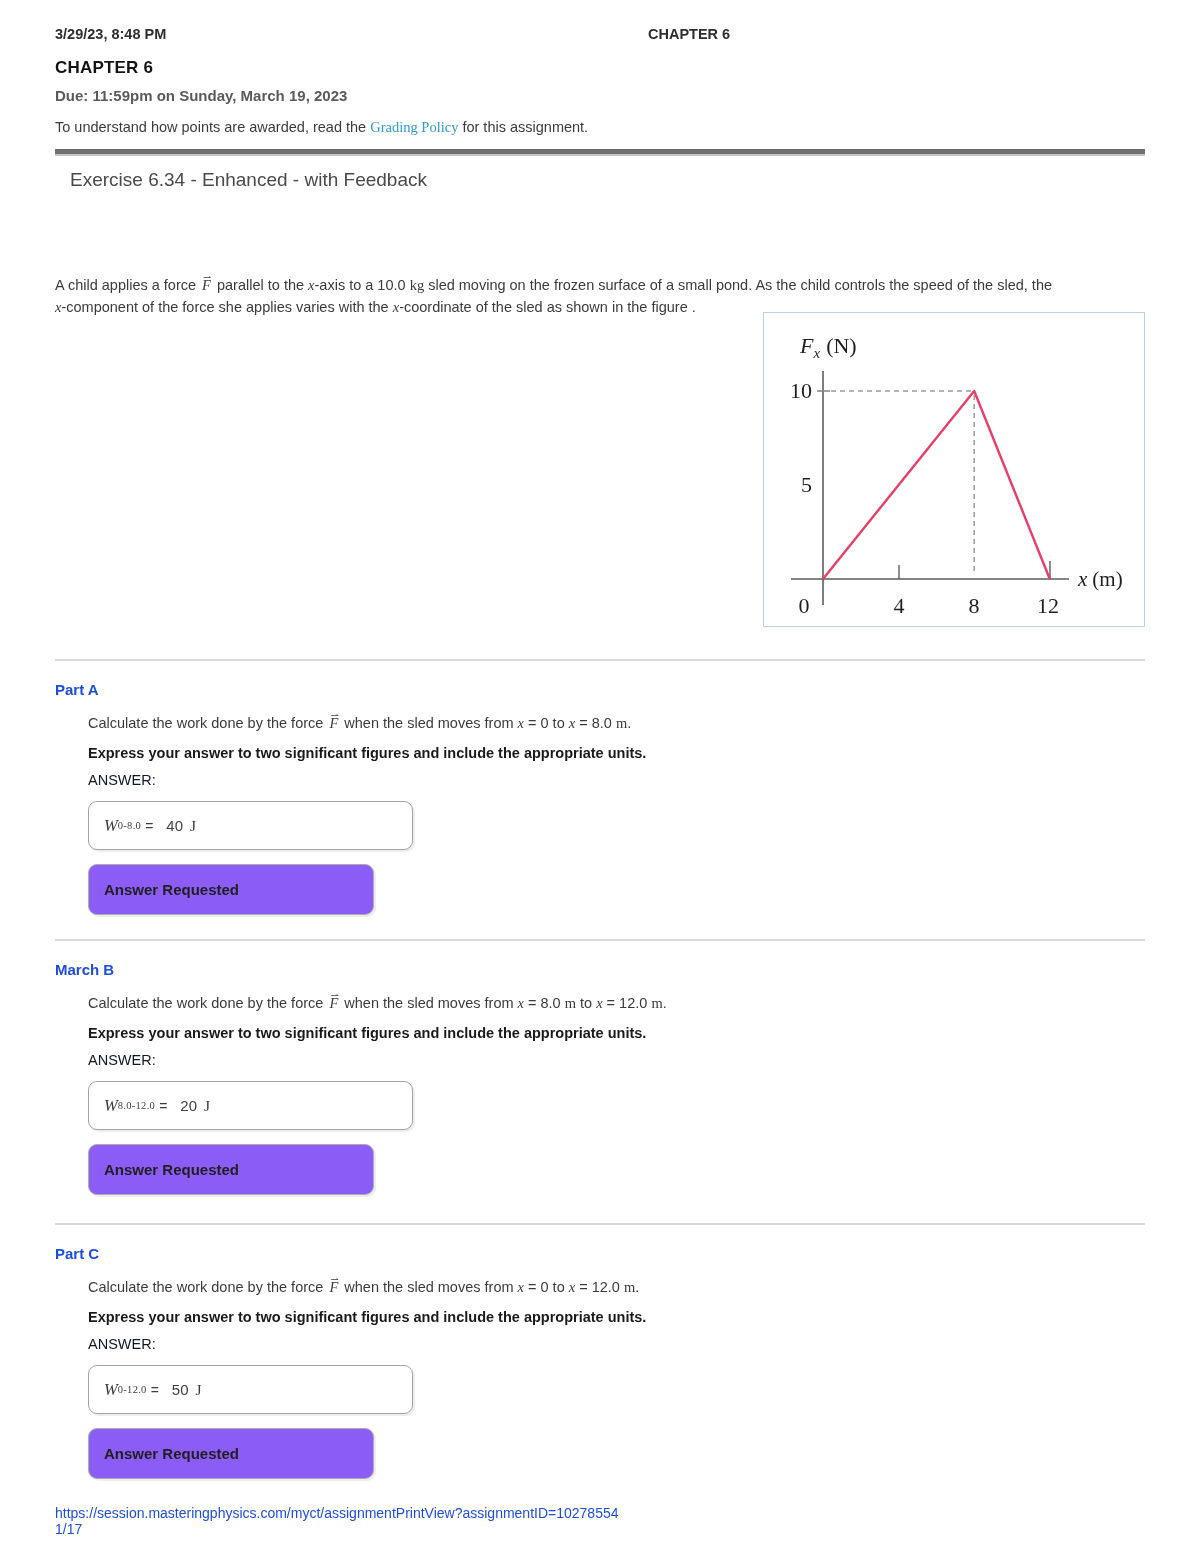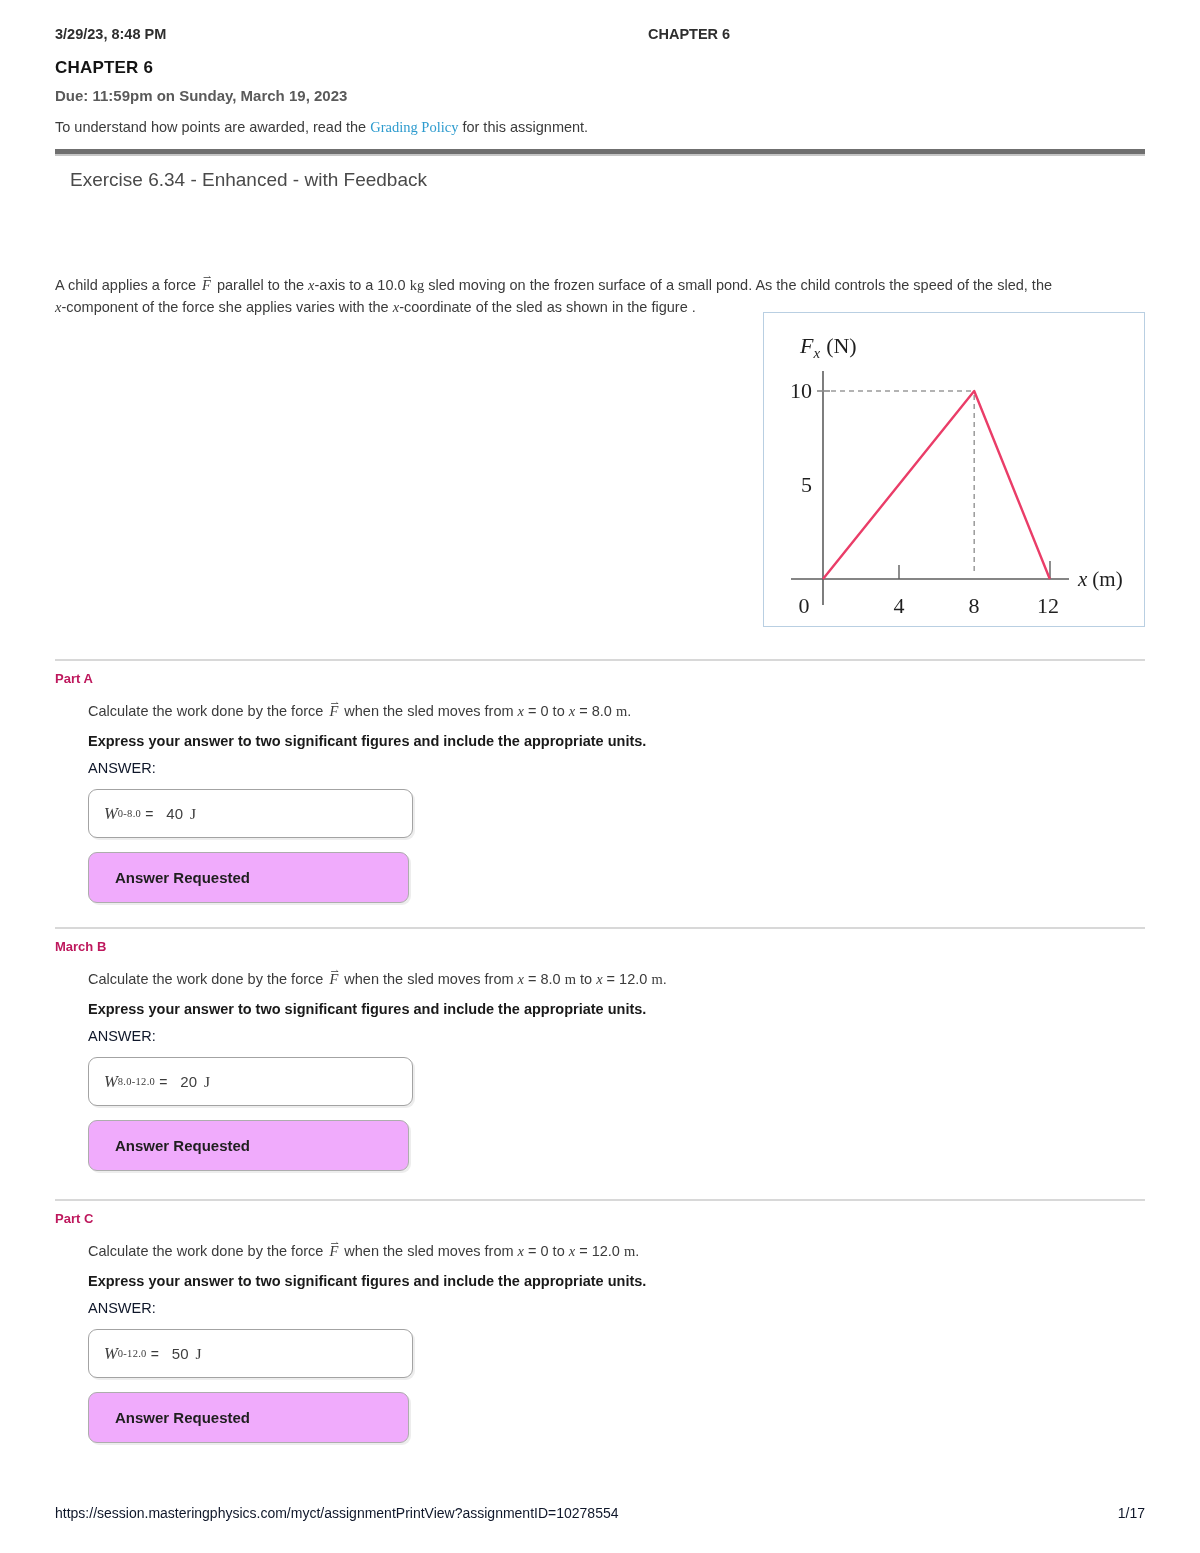--- a/index.html
+++ b/index.html
@@ -27,40 +27,40 @@
   .mi { font-family:"Liberation Serif","DejaVu Serif",serif; font-style:italic; }
   .mrm { font-family:"Liberation Serif","DejaVu Serif",serif; }
   .vec { font-family:"Liberation Serif","DejaVu Serif",serif; font-style:italic; position:relative; display:inline-block; padding:0 2px; }
   .vec::after { content:"⇀"; position:absolute; left:3px; top:-8px; font-size:10px; font-style:normal; color:#3b3b3b; }
 
   .figure-box { position:absolute; top:37px; right:0; width:382px; height:315px; border:1px solid #b9cfe2; background:#fff; }
 
   .sep { border:none; border-top:2px solid #d8d8d8; margin-top:14px; }
   .part-b .sep { margin-top:24px; }
   .part-c .sep { margin-top:28px; }
-  h2.part-heading { margin-top:10px; font-size:13px; font-weight:bold; color:#be185d; }
+  h2.part-heading { margin-top:20px; font-size:15px; font-weight:bold; color:#1d4ed8; }
   .part-body { margin-left:33px; }
   .question { margin-top:15px; font-size:14.5px; color:#3b3b3b; line-height:21px; }
   .express { margin-top:11px; font-size:14.5px; font-weight:bold; color:#1a1a1a; }
   .answer-label { margin-top:11px; font-size:14.5px; color:#0f172a; }
 
   .answer-box { margin-top:13px; width:325px; height:49px; border:1px solid #a3a3a3; border-radius:9px;
     display:flex; align-items:center; padding-left:15px; box-shadow:2px 2px 0 rgba(0,0,0,0.07); background:#fff; }
   .w-sym { font-size:16.5px; color:#3b3b3b; }
   .w-sub { font-family:"Liberation Serif","DejaVu Serif",serif; font-size:10.5px; vertical-align:-4px; letter-spacing:.3px; }
   .eq { margin-left:4px; font-size:14px; color:#3b3b3b; }
   .ans-val { margin-left:13px; font-size:15px; color:#3f3f3f; }
   .ans-unit { margin-left:7px; font-size:15.5px; }
 
-  .feedback-box { margin-top:14px; width:321px; height:51px; border:1px solid #adadad; border-radius:9px;
-    display:flex; align-items:center; padding-left:26px; box-shadow:2px 2px 0 rgba(0,0,0,0.07); background:#f0abfc;
+  .feedback-box { margin-top:14px; width:286px; height:51px; border:1px solid #adadad; border-radius:9px;
+    display:flex; align-items:center; padding-left:15px; box-shadow:2px 2px 0 rgba(0,0,0,0.07); background:#8b5cf6;
     font-size:15px; font-weight:bold; color:#1f1f1f; }
 
   .page-footer { position:absolute; left:55px; right:55px; top:1505px; display:flex; justify-content:space-between;
-    font-size:14px; color:#0f172a; }
+    font-size:14px; color:#1d4ed8;flex-direction:column; }
 
   
   svg text { fill:#1f1f1f; }
   .axis-stroke { stroke:#5d5d5d; stroke-width:1.6; }
   .tick-stroke { stroke:#5d5d5d; stroke-width:1.4; }
   .dash-stroke { stroke:#9a9a9a; stroke-width:1.5; stroke-dasharray:5 4; }
   .solid-gray { stroke:#8a8a8a; stroke-width:1.6; }
 </style>
 </head>
 <body>

